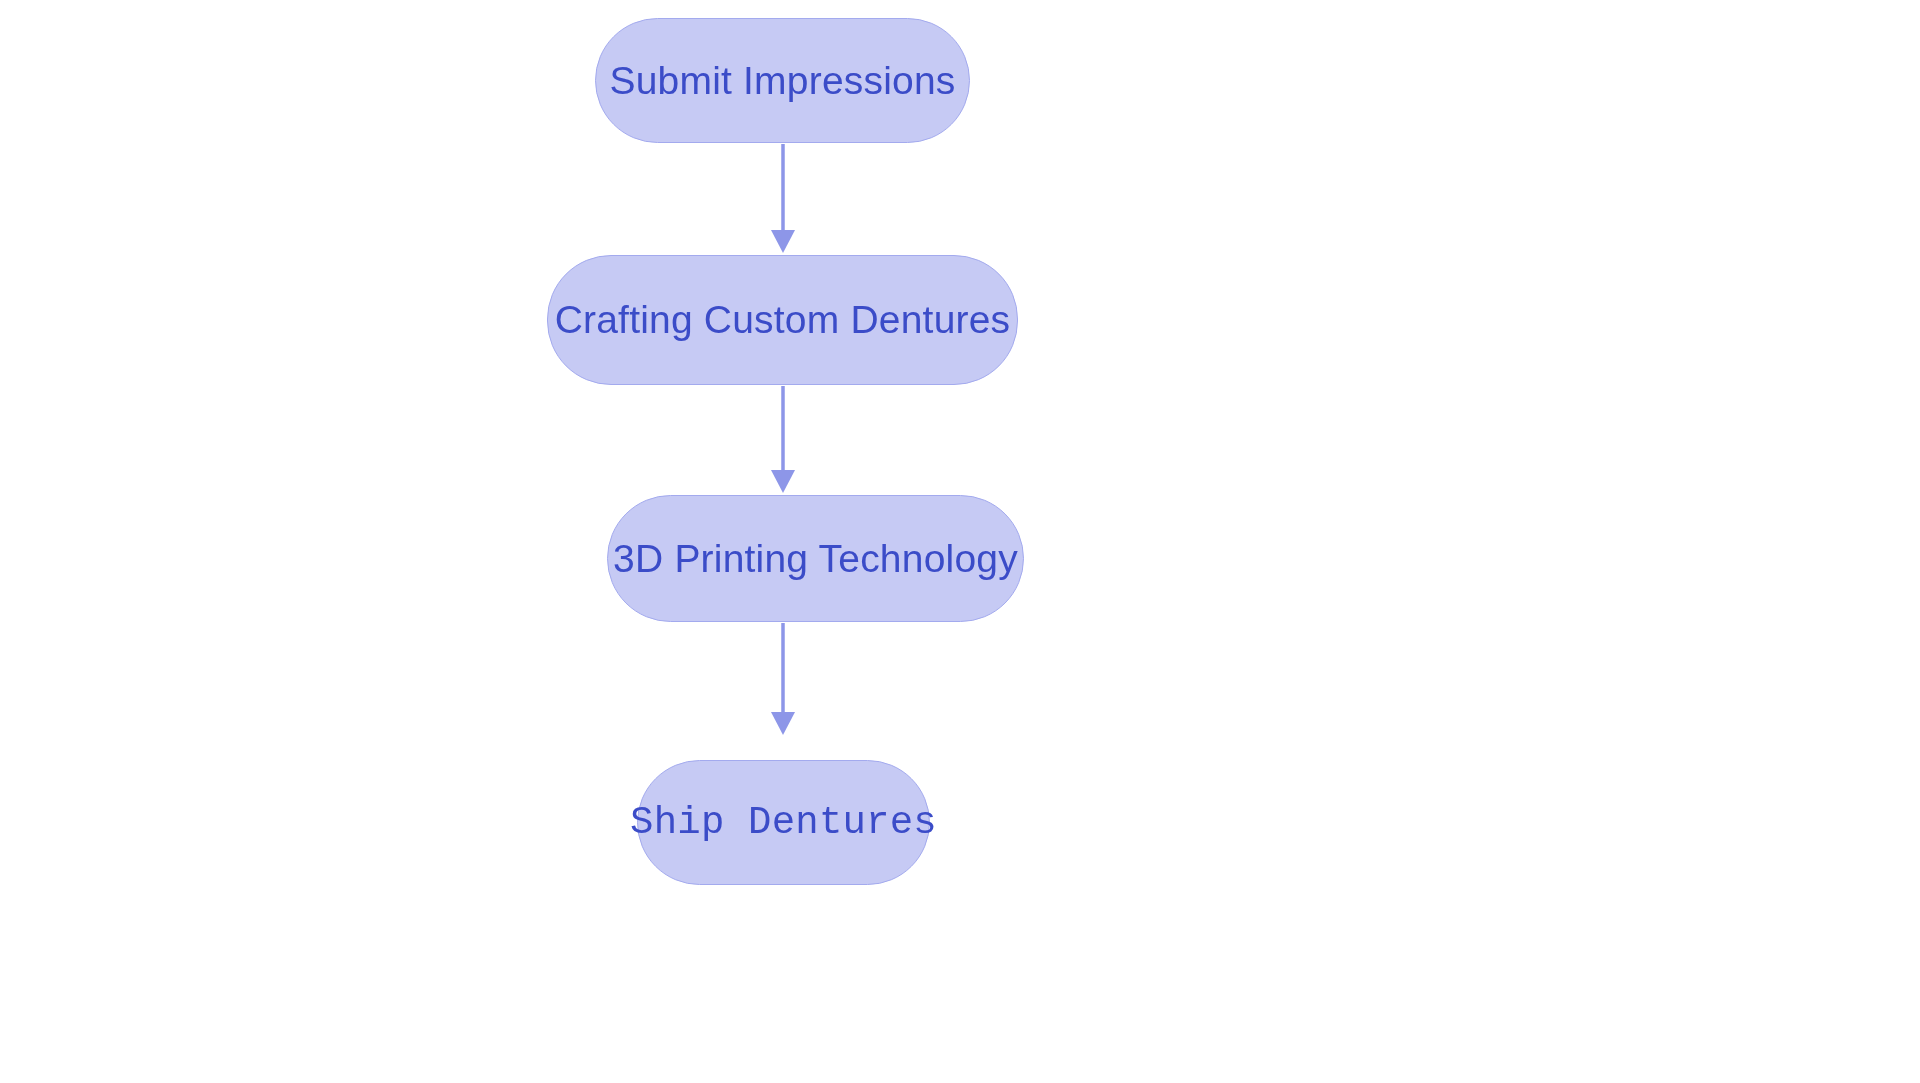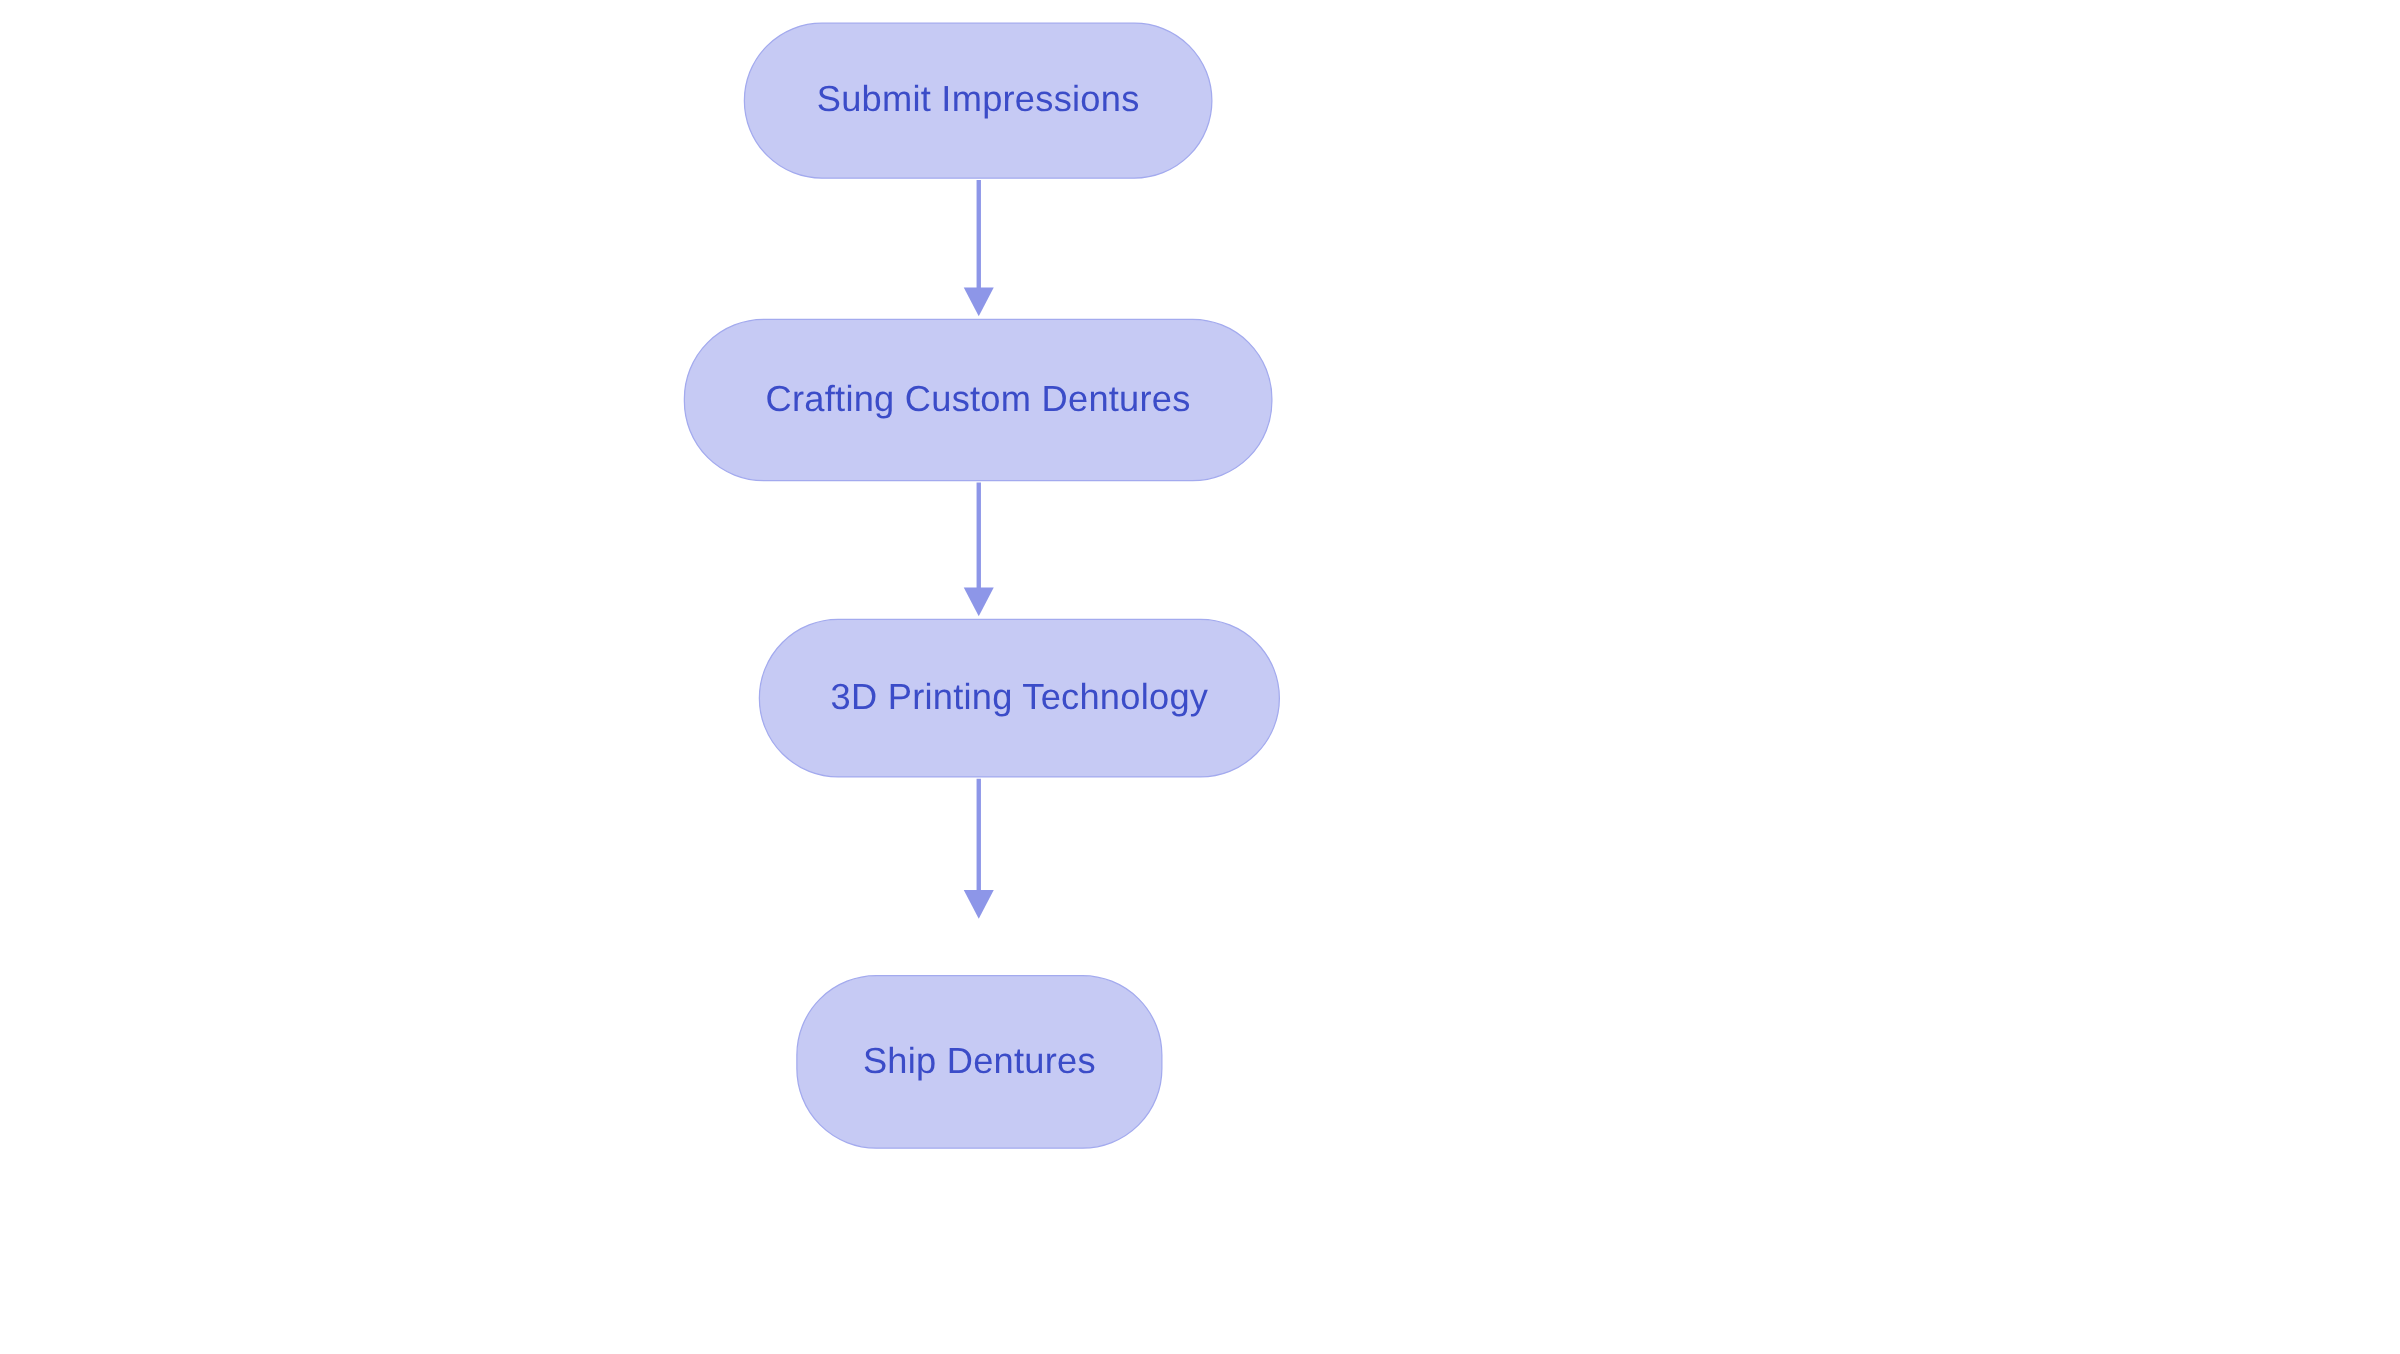--- a/index.html
+++ b/index.html
@@ -22,28 +22,28 @@
     box-sizing: border-box;
     background: var(--node-fill, #c6caf4);
     border: 1.5px solid var(--node-border, #a3aaee);
     border-radius: 64px;
     display: flex;
     align-items: center;
     justify-content: center;
   }
   .flow-node .label {
     color: var(--node-text, #3b4cc8);
-    font-size: 29px;
+    font-size: 39px;
     letter-spacing: 0.2px;
     white-space: nowrap;
   }
   #node-1 { left: 595px; top: 18px;  width: 375px; height: 125px; }
   #node-2 { left: 547px; top: 255px; width: 471px; height: 130px; }
   #node-3 { left: 607px; top: 495px; width: 417px; height: 127px; }
-  #node-4 { left: 637px; top: 780px; width: 293px; height: 139px; }
+  #node-4 { left: 637px; top: 760px; width: 293px; height: 125px; font-family: Liberation Mono, monospace; }
   svg.edges {
     position: absolute;
     left: 0; top: 0;
     width: 1920px;
     height: 1083px;
     pointer-events: none;
   }
   svg.edges line {
     stroke: var(--arrow, #8d96e8);
     stroke-width: 3.5;

